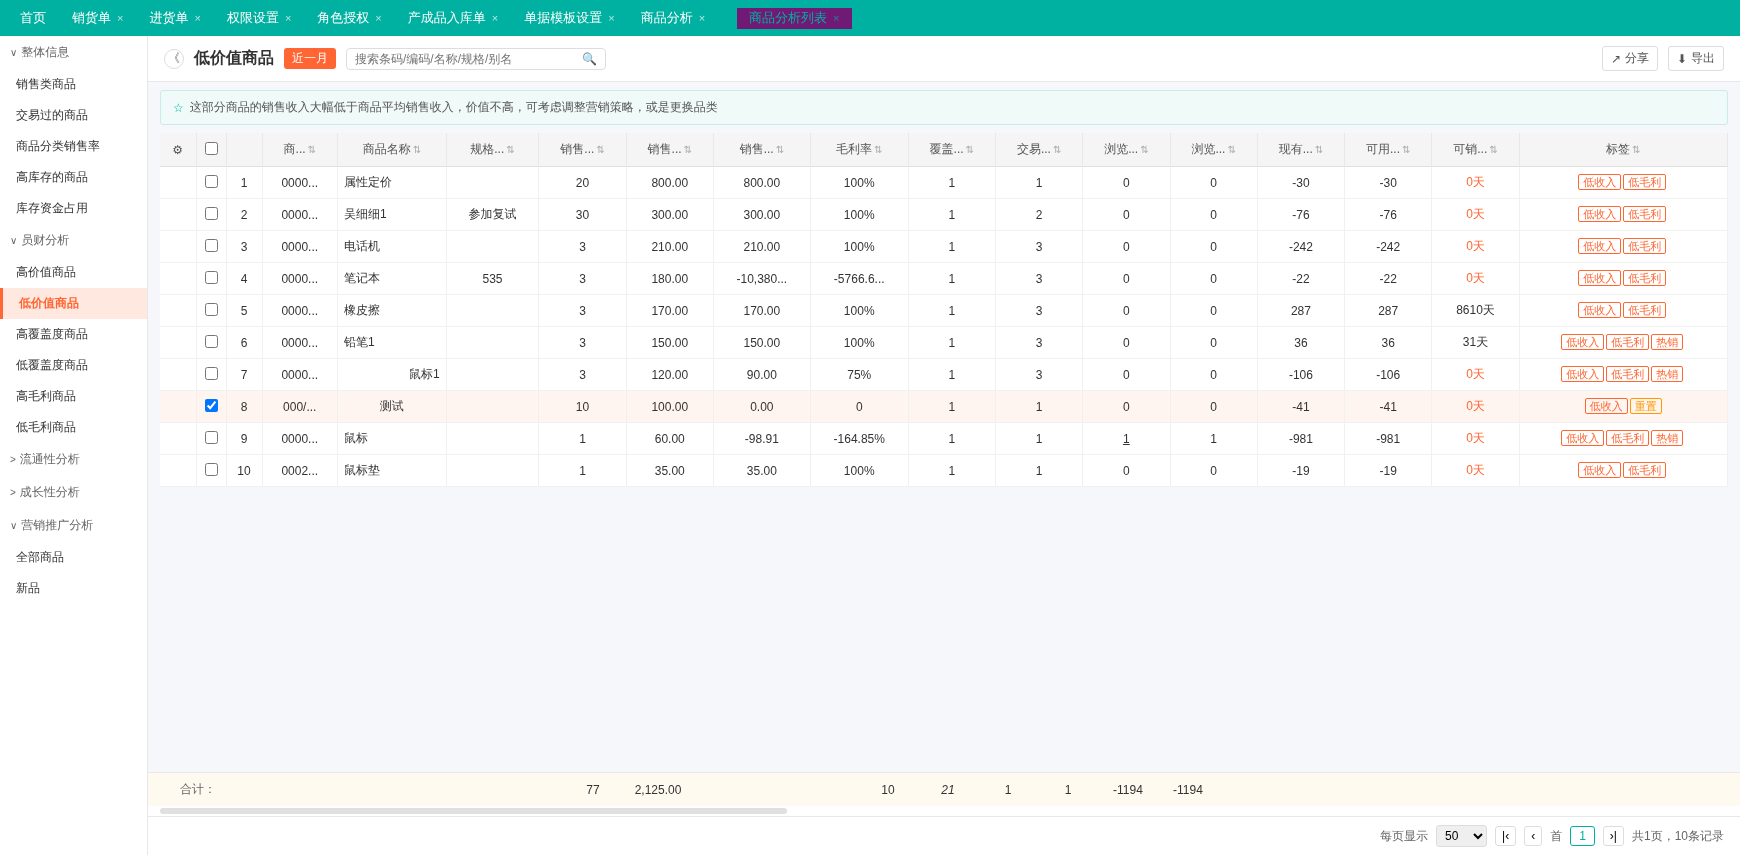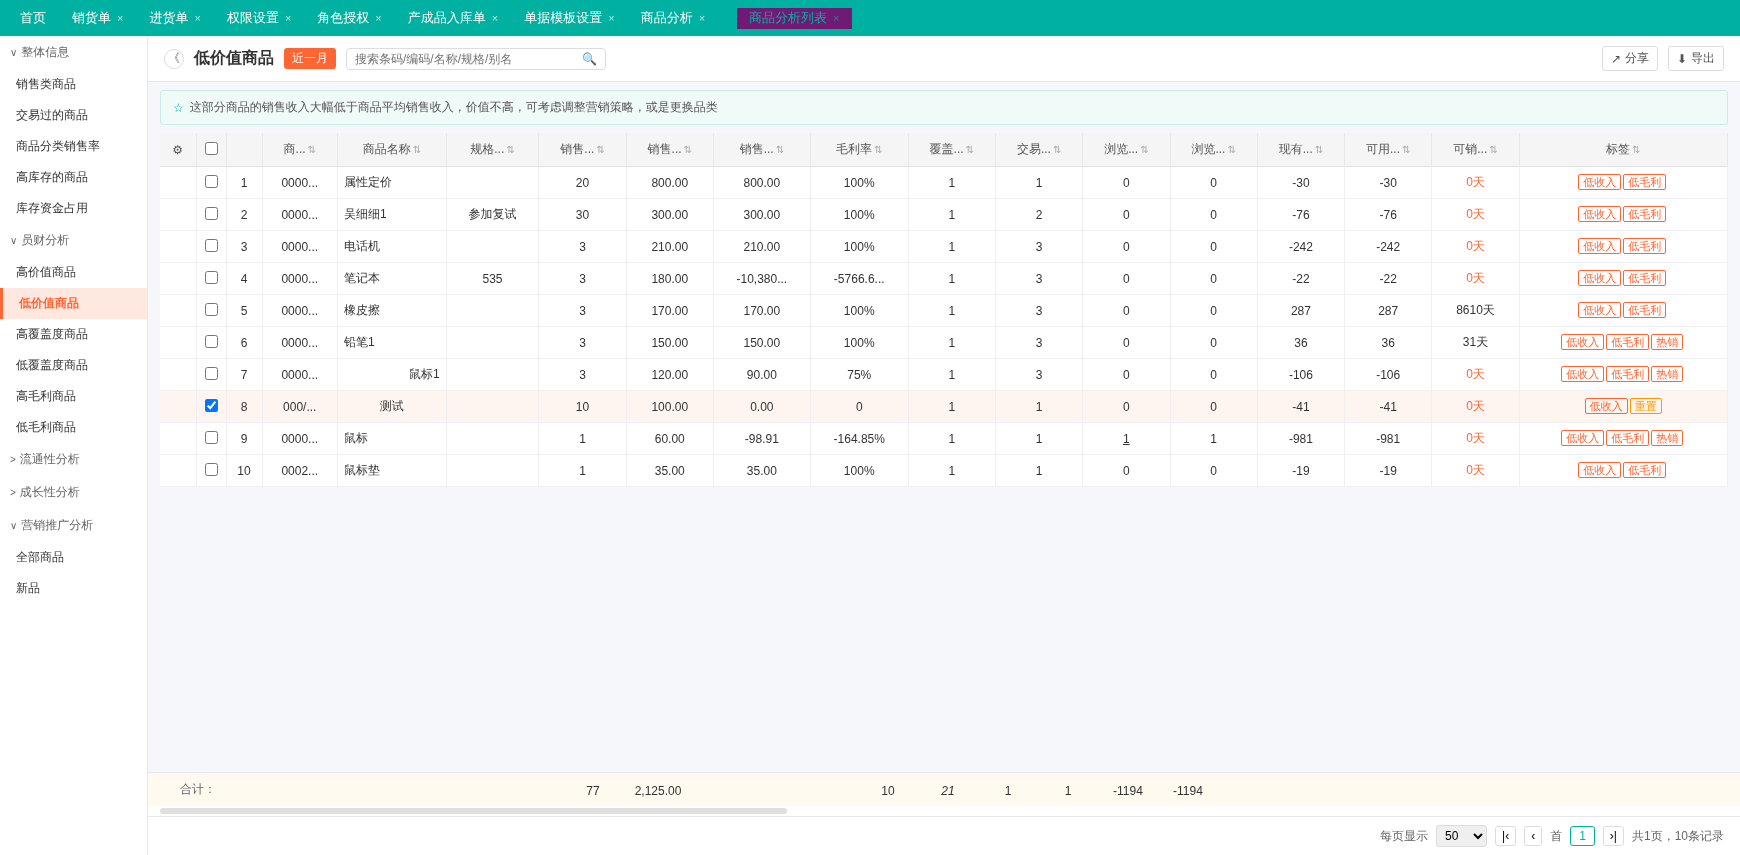--- a/index.html
+++ b/index.html
@@ -212,21 +212,21 @@
     .underline { text-decoration: underline; cursor: pointer; }
     .checkbox-cell { width: 30px; }
     input[type="checkbox"] { cursor: pointer; }
 
     
     .footer-totals {
       background: #fffaf0;
       border-top: 1px solid #e8e8e8;
       padding: 8px 12px;
       display: flex;
-      align-items: flex-end;
+      align-items: center;
       font-size: 12px;
       flex-shrink: 0;
     }
     .footer-totals .label { color: #666; margin-right: 20px; padding-left: 20px; }
 
     
     .pagination-bar {
       background: #fff;
       border-top: 1px solid #e8e8e8;
       padding: 8px 16px;

